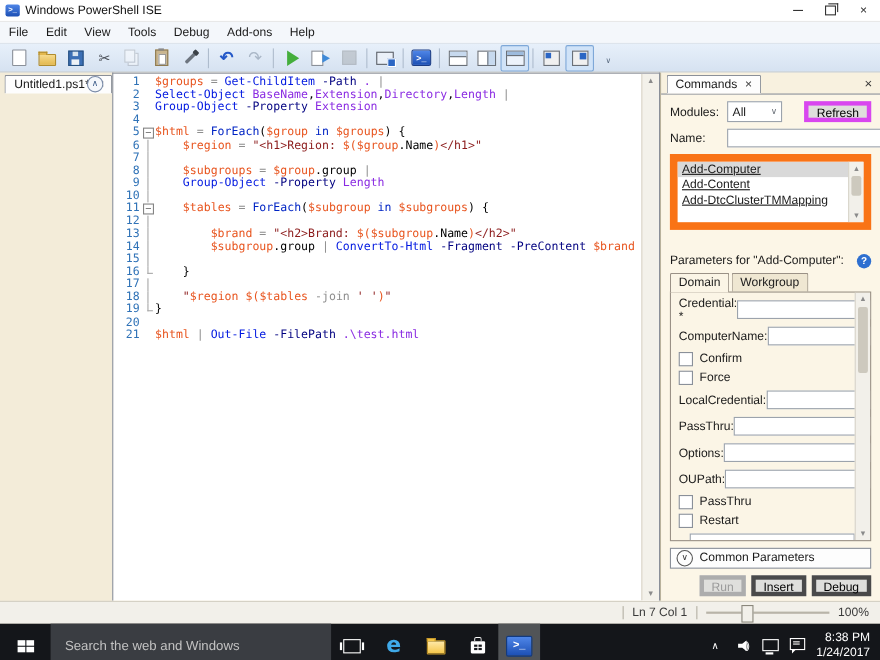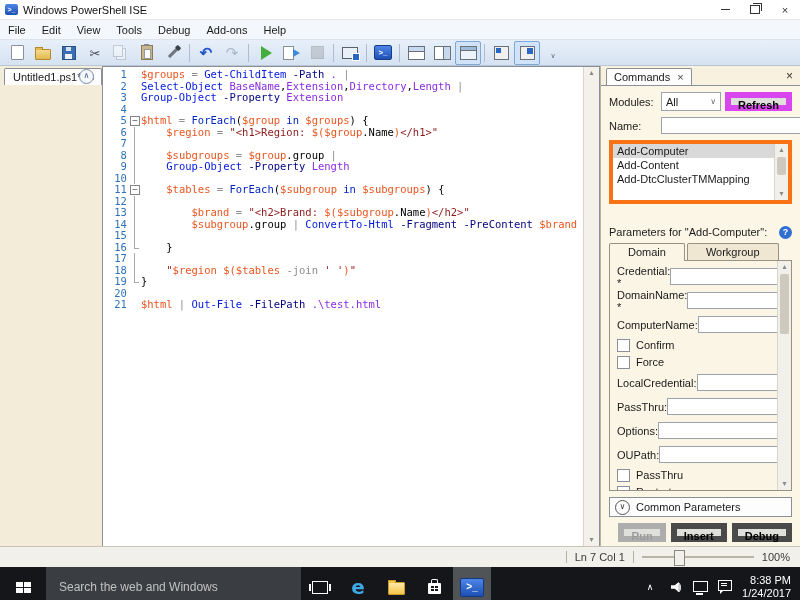--- a/index.html
+++ b/index.html
@@ -82,32 +82,32 @@
   .scroll-arrow{display:block;text-align:center;color:#8A8A8A;font-size:8px;height:12px;line-height:12px;}
   .scroll-arrow.bottom{position:absolute;bottom:0;left:0;right:0;}
   
   #cmd-col{width:199px;background:#F8F1DF;border-left:1px solid #B9B29C;display:flex;flex-direction:column;font-size:11px;}
   #cmd-tabstrip{height:19px;display:flex;align-items:flex-end;padding-left:5px;position:relative;}
   .cmd-tab{background:#FDFDFD;border:1px solid #8A8F98;border-bottom:none;border-radius:2px 2px 0 0;font-size:11px;padding:2px 7px;display:flex;gap:7px;align-items:center;}
   #panel-close{position:absolute;right:7px;top:3px;color:#333;font-size:12px;}
   #cmd-body{flex:1;background:#FCF6E7;border-top:1px solid #8A8F98;padding:6px 8px 4px 8px;display:flex;flex-direction:column;overflow:hidden;}
   .frow{display:flex;align-items:center;margin-bottom:6px;}
   .frow label{width:52px;flex:0 0 auto;}
-  .selectbox{flex:1;height:17px;background:#fff;border:1px solid #9CA3AC;display:flex;align-items:center;padding:0 4px;margin-right:4px;}
+  .selectbox{flex:1;height:17px;background:#fff;border:1px solid #9CA3AC;display:flex;align-items:center;padding:0 4px;margin-right:20px;}
   .selectbox .chev{margin-left:auto;color:#6A7078;font-size:8px;}
-  .btn{background:#DFDFDC;border:6px solid #d946ef;font-size:11px;padding:1px 7px;height:19px;font-family:"Liberation Sans",sans-serif;font-weight:bold;}
+  .btn{background:#DFDFDC;border:4px solid #d946ef;font-size:11px;padding:1px 7px;height:19px;font-family:"Liberation Sans",sans-serif;}
   .txt-input{flex:1;height:15px;border:1px solid #9CA3AC;background:#fff;font-size:11px;padding:0 3px;outline:none;font-family:"Liberation Sans",sans-serif;}
-  #cmd-list{height:60px;background:#fff;border:4px solid #f97316;position:relative;overflow:hidden;margin-bottom:22px;}
+  #cmd-list{height:60px;background:#fff;border:7px solid #f97316;position:relative;overflow:hidden;margin-bottom:22px;text-decoration:underline;}
   .list-item{height:14px;line-height:14px;padding-left:4px;}
   .list-item.selected{background:#D9D9D9;}
   #list-scroll{position:absolute;right:0;top:0;bottom:0;width:13px;background:#F2F0EA;border-left:1px solid #D8D4CA;}
   #params-title-row{display:flex;align-items:center;margin-bottom:4px;}
   .help-icon{margin-left:auto;width:13px;height:13px;border-radius:50%;background:#2E6FD0;color:#fff;font:bold 9px/13px "Liberation Sans",sans-serif;text-align:center;}
   #param-tabs{display:flex;margin-bottom:0;}
-  .ptab{border:1px solid #9A9186;border-bottom:none;padding:2px 18px;background:#EFE7D2;border-radius:2px 2px 0 0;margin-right:2px;}
+  .ptab{border:1px solid #9A9186;border-bottom:none;padding:2px 7px;background:#EFE7D2;border-radius:2px 2px 0 0;margin-right:2px;}
   .ptab.active{background:#FBF5E6;position:relative;z-index:2;padding-bottom:3px;}
   #param-box{border:1px solid #9A9186;background:#FBF5E6;height:247px;position:relative;overflow:hidden;margin-top:-1px;}
   #param-rows{position:absolute;left:7px;top:4px;right:14px;}
   .prow{display:flex;align-items:center;height:24px;}
   .prow.check{height:17px;}
   .prow label{flex:1;}
   .prow .txt-input{flex:0 0 56px;}
   .cbx{width:11px;height:11px;border:1px solid #8A9099;background:#fff;margin-right:6px;flex:0 0 auto;}
   #param-scroll{position:absolute;right:0;top:0;bottom:0;width:13px;background:#F2F0EA;border-left:1px solid #D8D4CA;}
   .thumb{position:absolute;left:2px;right:2px;background:#CDC9BE;border-radius:2px;}
@@ -319,24 +319,20 @@
             <span class="ptab">Workgroup</span>
           </div>
 
         <div id="param-box">
           <div id="param-rows">
               <div class="prow">
                 <label>Credential: *</label>
                 <input class="txt-input" style="">
               </div>
               <div class="prow">
-                <label>DomainName: *</label>
-                <input class="txt-input" style="">
-              </div>
-              <div class="prow">
                 <label>ComputerName:</label>
                 <input class="txt-input" style="">
               </div>
               <div class="prow check">
                 <span class="cbx"></span>
                 <label>Confirm</label>
               </div>
               <div class="prow check">
                 <span class="cbx"></span>
                 <label>Force</label>

